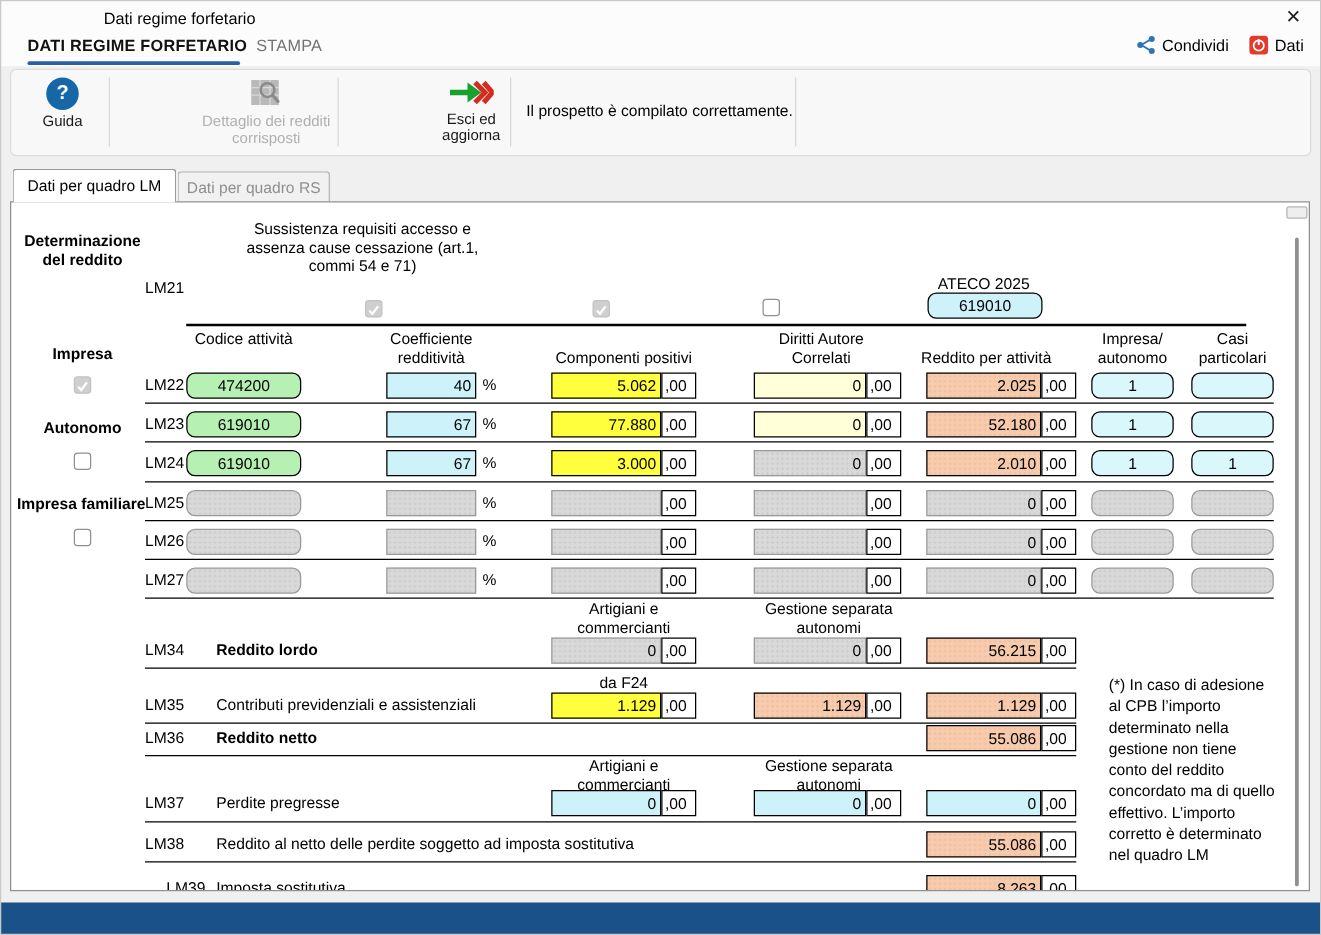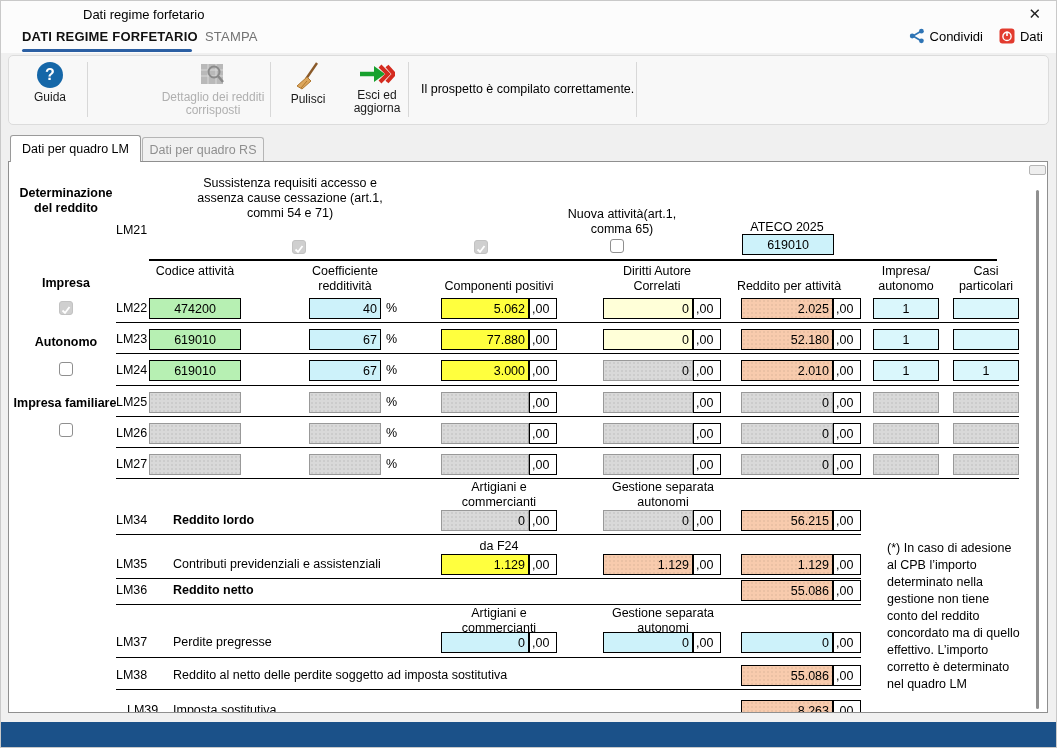--- a/index.html
+++ b/index.html
@@ -42,21 +42,21 @@
   
   .panel{position:absolute;left:8px;top:161px;width:1040px;height:552px;background:#fff;
     border:1px solid #8f8f8f;box-sizing:border-box;overflow:hidden;z-index:2;}
   .lbl{position:absolute;font-size:12.5px;line-height:15px;}
   .b{font-weight:bold;}
   .hdr{position:absolute;font-size:12.5px;line-height:15px;text-align:center;}
   .hline{position:absolute;height:1px;background:#000;}
   .row{position:absolute;left:0;width:1040px;height:24px;}
   .box{position:absolute;height:21px;border:1px solid #000;box-sizing:border-box;font-size:12.5px;
     display:flex;align-items:center;justify-content:flex-end;padding:0 3px;background:#fff;}
-  .ctr{justify-content:center;padding:0;}
+  .ctr{justify-content:center;padding:0;border-radius:7px;}
   .dec{width:28px;justify-content:flex-start;padding:0 0 0 2px;}
   .bg-green{background:#b7f0b3;}
   .bg-cyan{background:#cdf2fa;}
   .bg-cyan2{background:#daf7fc;}
   .bg-yellow{background:#ffff3e;}
   .bg-pale{background:#ffffd8;}
   .bg-orange{background:#f8cbad;background-image:radial-gradient(rgba(0,0,0,0.05) 1px,transparent 1px);background-size:4px 4px;}
   .bg-gray{background:#d9d9d9;border-color:#999;
     background-image:radial-gradient(rgba(0,0,0,0.06) 1px,transparent 1px);background-size:4px 4px;}
   
@@ -127,28 +127,20 @@
       <line x1="10" y1="2" x2="10" y2="22" stroke="#d9d9d9"></line>
       <line x1="18" y1="2" x2="18" y2="22" stroke="#d9d9d9"></line>
       <circle cx="16" cy="10" r="5.5" fill="none" stroke="#8a8a8a" stroke-width="2"></circle>
       <line x1="20" y1="14" x2="25" y2="20" stroke="#8a8a8a" stroke-width="2.5"></line>
     </svg>
     <span class="tlabel">Dettaglio dei redditi corrisposti</span>
   </div>
 
   <div class="tsep" style="left:261px;"></div>
 
-  <div class="tbtn" style="left:267px;width:64px;">
-    <svg width="26" height="28" viewBox="0 0 26 28">
-      <line x1="22" y1="1" x2="11" y2="17" stroke="#8a5a2a" stroke-width="2.4"></line>
-      <polygon points="12,15 16,19 7,27 2,24" fill="#dca75e" stroke="#b07830" stroke-width="1"></polygon>
-      <line x1="6" y1="26" x2="12" y2="19" stroke="#b07830" stroke-width="1"></line>
-    </svg>
-    <span class="tlabel">Pulisci</span>
-  </div>
 
   <div class="tbtn" style="left:333px;width:70px;">
     <svg width="36" height="24" viewBox="0 0 36 24">
       <line x1="1" y1="12" x2="16" y2="12" stroke="#18a12e" stroke-width="4.5"></line>
       <polygon points="15,4 26,12 15,20" fill="#18a12e"></polygon>
       <polyline points="21,4 29,12 21,20" fill="none" stroke="#d42b1f" stroke-width="4"></polyline>
       <polyline points="28,4 35,12 28,20" fill="none" stroke="#d42b1f" stroke-width="4"></polyline>
     </svg>
     <span class="tlabel">Esci ed aggiorna</span>
   </div>
@@ -161,21 +153,20 @@
 </div>
 
 <div class="subtab subtab-active">Dati per quadro LM</div>
 <div class="subtab subtab-inactive">Dati per quadro RS</div>
 
 <div class="panel">
 
   <div class="lbl b" style="left:4px;top:24px;width:106px;text-align:center;">Determinazione del reddito</div>
   <span class="lbl" style="left:107px;top:61px;">LM21</span>
   <div class="hdr" style="left:182px;top:14px;width:198px;">Sussistenza requisiti accesso e assenza cause cessazione (art.1, commi 54 e 71)</div>
-  <div class="hdr" style="left:544px;top:45px;width:138px;">Nuova attività(art.1, comma 65)</div>
   <div class="hdr" style="left:716px;top:58px;width:124px;">ATECO 2025</div>
 
   <div class="cb dis-checked" style="left:283px;top:78px;">
     <svg width="12" height="12" viewBox="0 0 12 12">
       <polyline points="2.5,6.5 5,9 9.5,3" fill="none" stroke="#fff" stroke-width="1.8"></polyline>
       </svg>
   </div>
   <div class="cb dis-checked" style="left:465px;top:78px;">
     <svg width="12" height="12" viewBox="0 0 12 12">
       <polyline points="2.5,6.5 5,9 9.5,3" fill="none" stroke="#fff" stroke-width="1.8"></polyline>
@@ -356,21 +347,21 @@
 
   <div class="row" style="top:503px;">
     <span class="lbl" style="left:107px;top:3px;">LM38</span>
     <span class="lbl" style="left:164px;top:3px;">Reddito al netto delle perdite soggetto ad imposta sostitutiva</span>
     <div class="box bg-orange x-redd">55.086</div>
     <div class="box dec x-reddd">,00</div>
   </div>
   <div class="hline" style="left:107px;top:527px;width:745px;"></div>
 
   <div class="row" style="top:538px;">
-    <span class="lbl" style="left:118px;top:3px;">LM39</span>
+    <span class="lbl" style="left:124px;top:3px;">LM39</span>
     <span class="lbl" style="left:164px;top:3px;">Imposta sostitutiva</span>
     <div class="box bg-orange x-redd">8.263</div>
     <div class="box dec x-reddd">,00</div>
   </div>
 
   <div class="note">(*) In caso di adesione al CPB l’importo determinato nella gestione non tiene conto del reddito concordato ma di quello effettivo. L’importo corretto è determinato nel quadro LM</div>
 
   <div class="scroll-top"></div>
   <div class="scroll-thumb"></div>
 </div>

